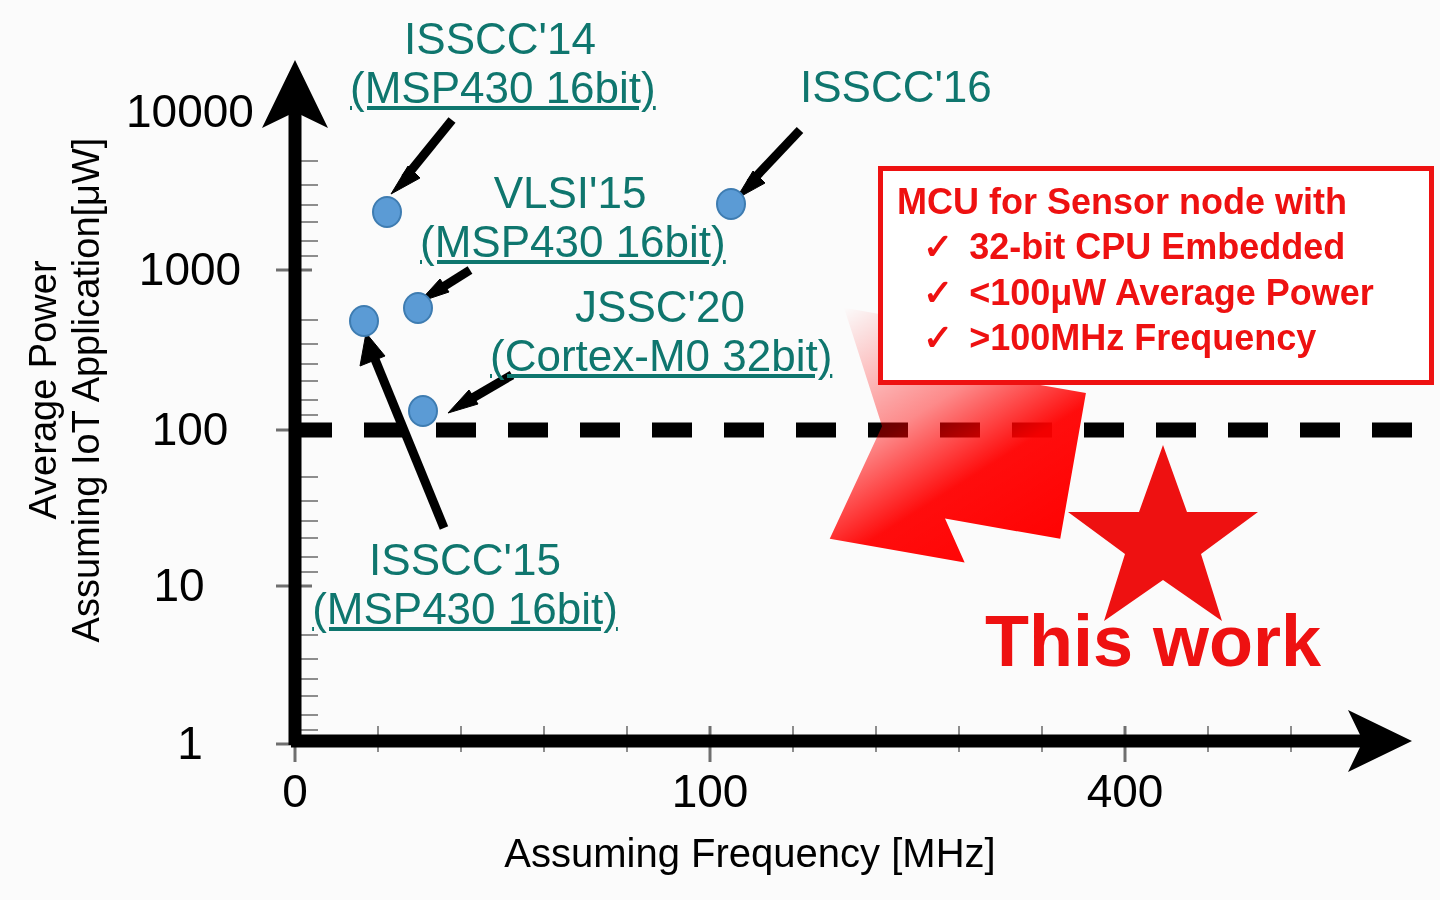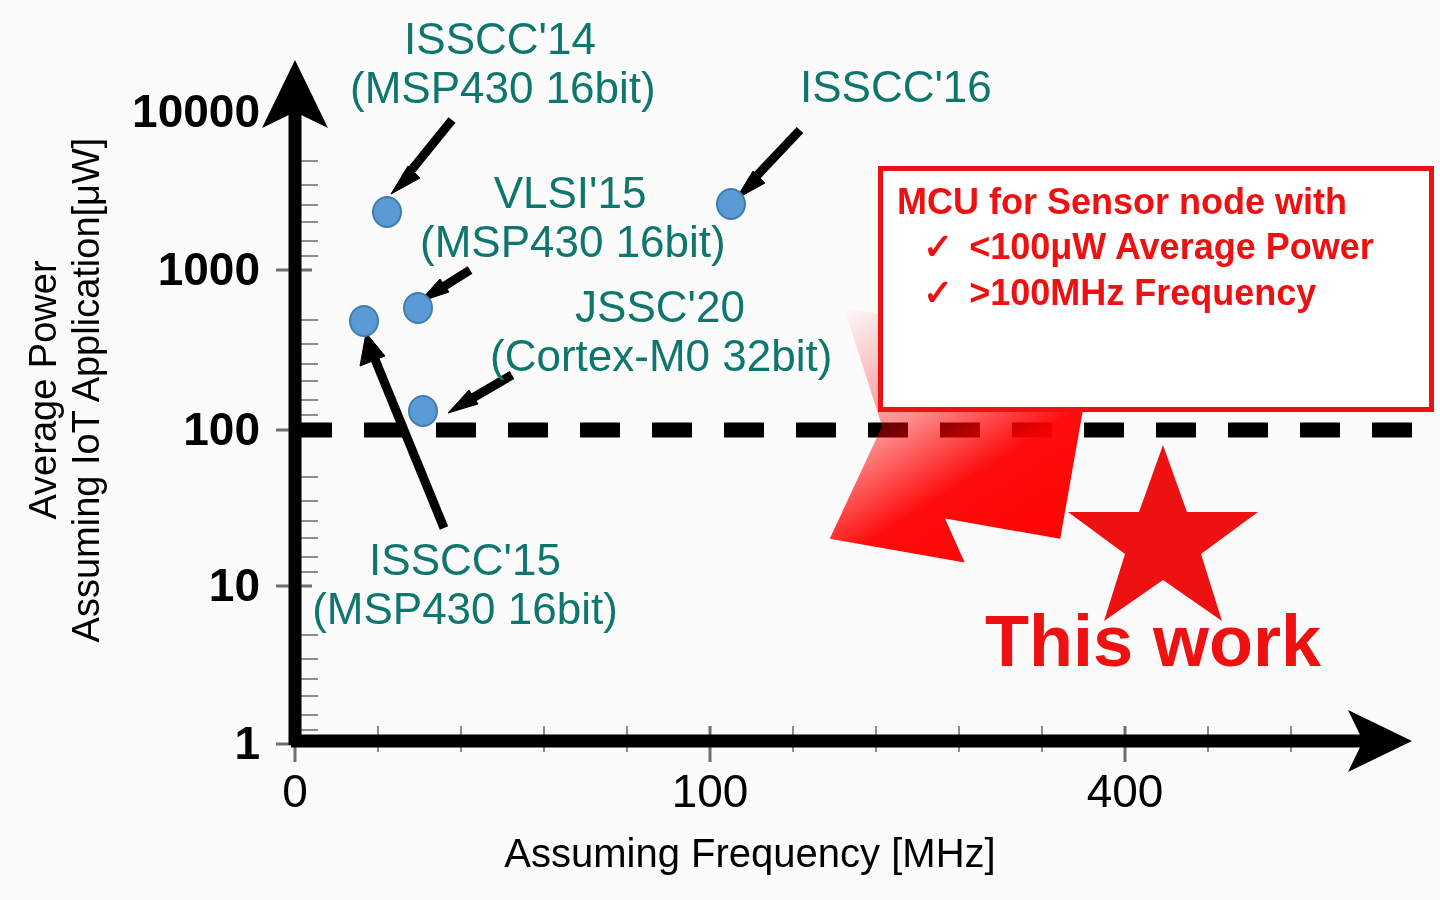--- a/index.html
+++ b/index.html
@@ -17,24 +17,23 @@
     background: #fbfbfb;
     overflow: hidden;
   }
   .abs { position: absolute; }
 
   
   .ytick {
     position: absolute;
     font-size: 46px;
     color: #000;
-    text-align: right;
+    text-align: center;
     white-space: nowrap;
     line-height: 1;
-    font-weight: bold;
   }
   .xtick {
     position: absolute;
     font-size: 46px;
     color: #000;
     text-align: center;
     white-space: nowrap;
     line-height: 1;
   }
   .axis-title-x {
@@ -57,40 +56,40 @@
   }
 
   
   .annot {
     position: absolute;
     font-size: 44px;
     color: #0f766e;
     line-height: 1.12;
     white-space: nowrap;
   }
-  .annot .l2 { display: block; }
+  .annot .l2 { display: block; text-decoration: underline; }
 
   
   .pt {
     position: absolute;
     width: 30px;
     height: 32px;
     border-radius: 50%;
     background: #5B9BD5;
     border: 2px solid #3E7CB1;
     box-sizing: border-box;
   }
 
   
   #callout {
     position: absolute;
     left: 878px;
     top: 166px;
     width: 556px;
-    height: 246px;
+    height: 219px;
     border: 5px solid #ee1111;
     background: #ffffff;
     box-sizing: border-box;
     padding: 8px 0 0 14px;
   }
   #callout .hdr {
     font-size: 36px;
     font-weight: bold;
     color: #ee1111;
     line-height: 1.26;
@@ -232,21 +231,21 @@
     </g>
 
     <polygon points="822,330 1012,330 995,372 1075,372 1075,520 958,520 985,560 848,560 880,440" fill="url(#arrowGrad)" transform="rotate(10 960 445)"></polygon>
 
     <polygon fill="#ee1111" points="1163,445 1187,512 1258,512 1201,554 1222,621 1163,580 1104,621 1125,554 1068,512 1139,512"></polygon>
   </svg>
 
   <div class="ytick" style="left:120px; top:88px; width:140px;">10000</div>
   <div class="ytick" style="left:120px; top:246px; width:140px;">1000</div>
   <div class="ytick" style="left:120px; top:406px; width:140px;">100</div>
-  <div class="ytick" style="left:120px; top:562px; width:140px;">10</div>
+  <div class="ytick" style="left:109px; top:562px; width:140px;">10</div>
   <div class="ytick" style="left:120px; top:720px; width:140px;">1</div>
 
   <div class="axis-title-y" style="left:22px; top:700px; width:620px;">
     <span>Average Power</span><br>
     <span>Assuming IoT Application[μW]</span>
   </div>
 
   <div class="xtick" style="left:255px; top:768px; width:80px;">0</div>
   <div class="xtick" style="left:650px; top:768px; width:120px;">100</div>
   <div class="xtick" style="left:1065px; top:768px; width:120px;">400</div>
@@ -278,20 +277,23 @@
     <span class="l2">(Cortex-M0 32bit)</span>
   </div>
 
   <div class="annot" style="left:310px; top:535px; text-align:center; width:310px;">
     <span>ISSCC'15</span>
     <span class="l2">(MSP430 16bit)</span>
   </div>
 
   <div id="callout">
     <div class="hdr">MCU for Sensor node with</div>
+    <div class="bullet">
+      <span class="chk">✓</span><span>32-bit CPU Embedded</span>
+    </div>
     <div class="bullet">
       <span class="chk">✓</span><span>&lt;100μW Average Power</span>
     </div>
     <div class="bullet">
       <span class="chk">✓</span><span>&gt;100MHz Frequency</span>
     </div>
   </div>
 
   <div id="thiswork">This work</div>
 

